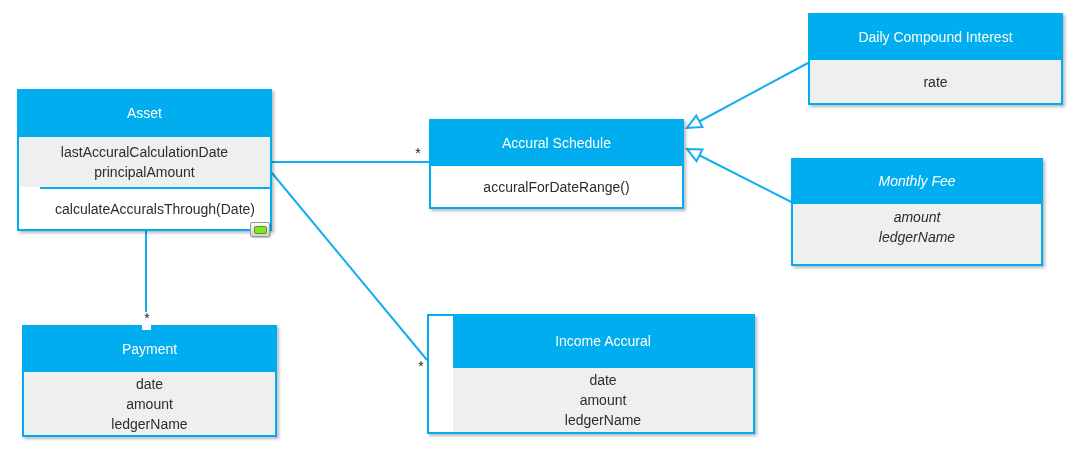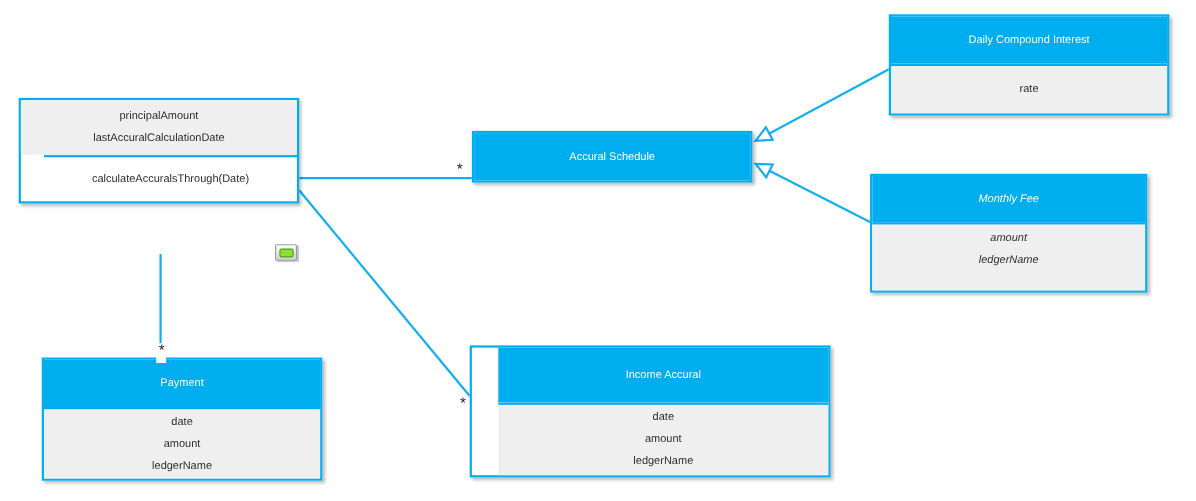--- a/index.html
+++ b/index.html
@@ -6,38 +6,38 @@
   html,body{margin:0;padding:0;background:#fff;}
   .canvas{position:relative;width:1087px;height:455px;background:#fff;overflow:hidden;
           font-family:"Liberation Sans",sans-serif;}
   .edges{position:absolute;left:0;top:0;z-index:1;}
   .edge{stroke:var(--edge-color,#00AEEF);stroke-width:2;fill:none;}
   .tri-head{fill:#fff;stroke:var(--edge-color,#00AEEF);stroke-width:2;}
   .mult{font-family:"Liberation Sans",sans-serif;font-size:14px;fill:#1a1a1a;text-anchor:middle;}
 
   .uml-class{position:absolute;z-index:2;border:2px solid var(--box-border,#00AEEF);
              background:var(--method-bg,#fff);box-shadow:2px 2px 3px rgba(0,0,0,.28);
-             font-size:10px;color:var(--body-text,#2d2d2d);text-align:right;}
+             font-size:14px;color:var(--body-text,#2d2d2d);text-align:right;}
   .hdr{background:var(--header-fill,#00AEEF);color:var(--header-text,#fff);
        display:flex;align-items:center;justify-content:center;}
   .sec{display:flex;flex-direction:column;align-items:center;justify-content:center;}
   .attrs{background:var(--attribute-bg,#EFEFEF);}
   .hdr + .sec, .sec + .sec{border-top:2px solid var(--box-border,#00AEEF);}
   .sec .line{line-height:20px;white-space:nowrap;}
   .sec.top{justify-content:flex-start;padding-top:3px;}
 
   #box-asset   {left:17px; top:89px; width:251px;}
   #box-asset .hdr{height:44px;} #box-asset .attrs{height:50px;} #box-asset .methods{height:40px;margin-left:21px;}
   #box-accural {left:429px;top:107px;width:251px;margin-top:12px;}
   #box-accural .hdr{height:43px;} #box-accural .methods{height:41px;}
   #box-dci     {left:808px;top:13px; width:251px;}
   #box-dci .hdr{height:43px;} #box-dci .attrs{height:43px;}
   #box-monthly {left:791px;top:158px;width:248px;font-style:italic;}
   #box-monthly .hdr{height:42px;} #box-monthly .attrs{height:57px;}
-  #box-payment {left:22px; top:325px;width:251px;margin-left:16px;}
+  #box-payment {left:22px; top:325px;width:251px;}
   #box-payment .hdr{height:43px;} #box-payment .attrs{height:63px;}
   #box-income  {left:427px;top:314px;width:300px;padding-left:24px;}
   #box-income .hdr{height:50px;} #box-income .attrs{height:64px;}
 
   .notch{position:absolute;left:142px;top:324px;width:9px;height:6px;background:#fff;z-index:5;}
   .note-icon{position:absolute;left:250px;top:222px;width:18px;height:13px;z-index:6;
              border:1px solid #9a9a9a;border-radius:2px;
              background:linear-gradient(#fdfdfd,#d2d2d2);
              box-shadow:1px 1px 1px rgba(0,0,0,.25);
              display:flex;align-items:center;justify-content:center;}
@@ -61,31 +61,35 @@
     <line class="edge" x1="272" y1="173" x2="427" y2="360"></line>
     <line class="edge" x1="808" y1="63" x2="687" y2="128" marker-end="url(#tri)"></line>
     <line class="edge" x1="811" y1="212" x2="687" y2="149" marker-end="url(#tri)"></line>
 
     <text class="mult" x="418" y="158">*</text>
     <text class="mult" x="147" y="323">*</text>
     <text class="mult" x="421" y="371">*</text>
   </svg>
 
   <div class="uml-class" id="box-asset">
+    <div class="hdr">Asset</div>
     <div class="sec attrs">
+      <div class="line">lastAccuralCalculationDate</div>
       <div class="line">principalAmount</div>
-      <div class="line">lastAccuralCalculationDate</div>
     </div>
     <div class="sec methods">
       <div class="line">calculateAccuralsThrough(Date)</div>
     </div>
   </div>
 
   <div class="uml-class" id="box-accural">
     <div class="hdr">Accural Schedule</div>
+    <div class="sec methods">
+      <div class="line">accuralForDateRange()</div>
+    </div>
   </div>
 
   <div class="uml-class" id="box-dci">
     <div class="hdr">Daily Compound Interest</div>
     <div class="sec attrs">
       <div class="line">rate</div>
     </div>
   </div>
 
   <div class="uml-class" id="box-monthly">

